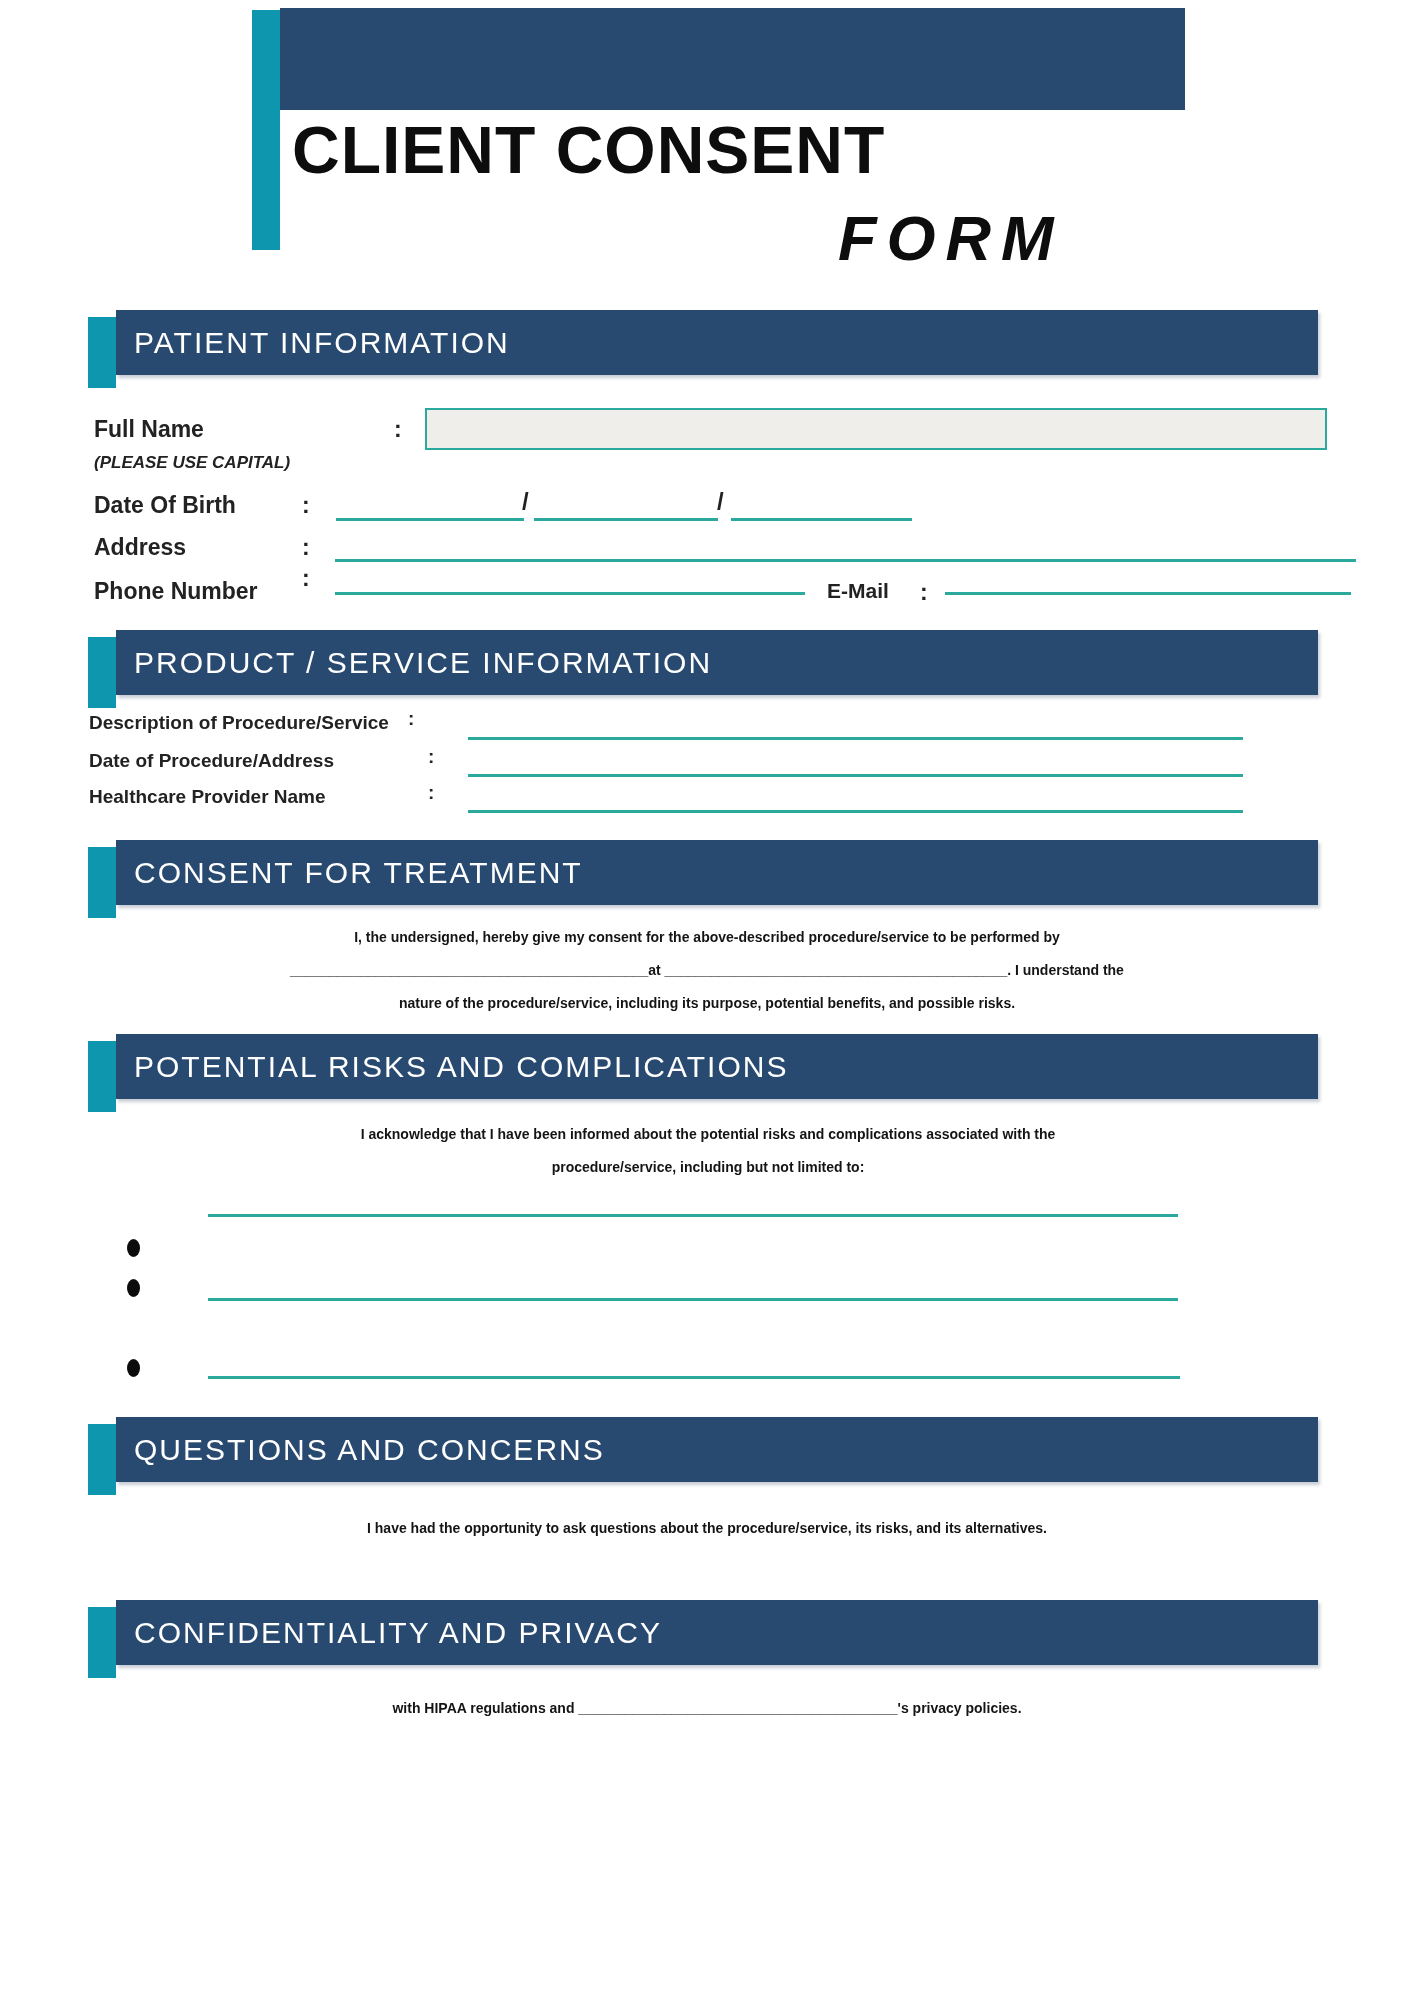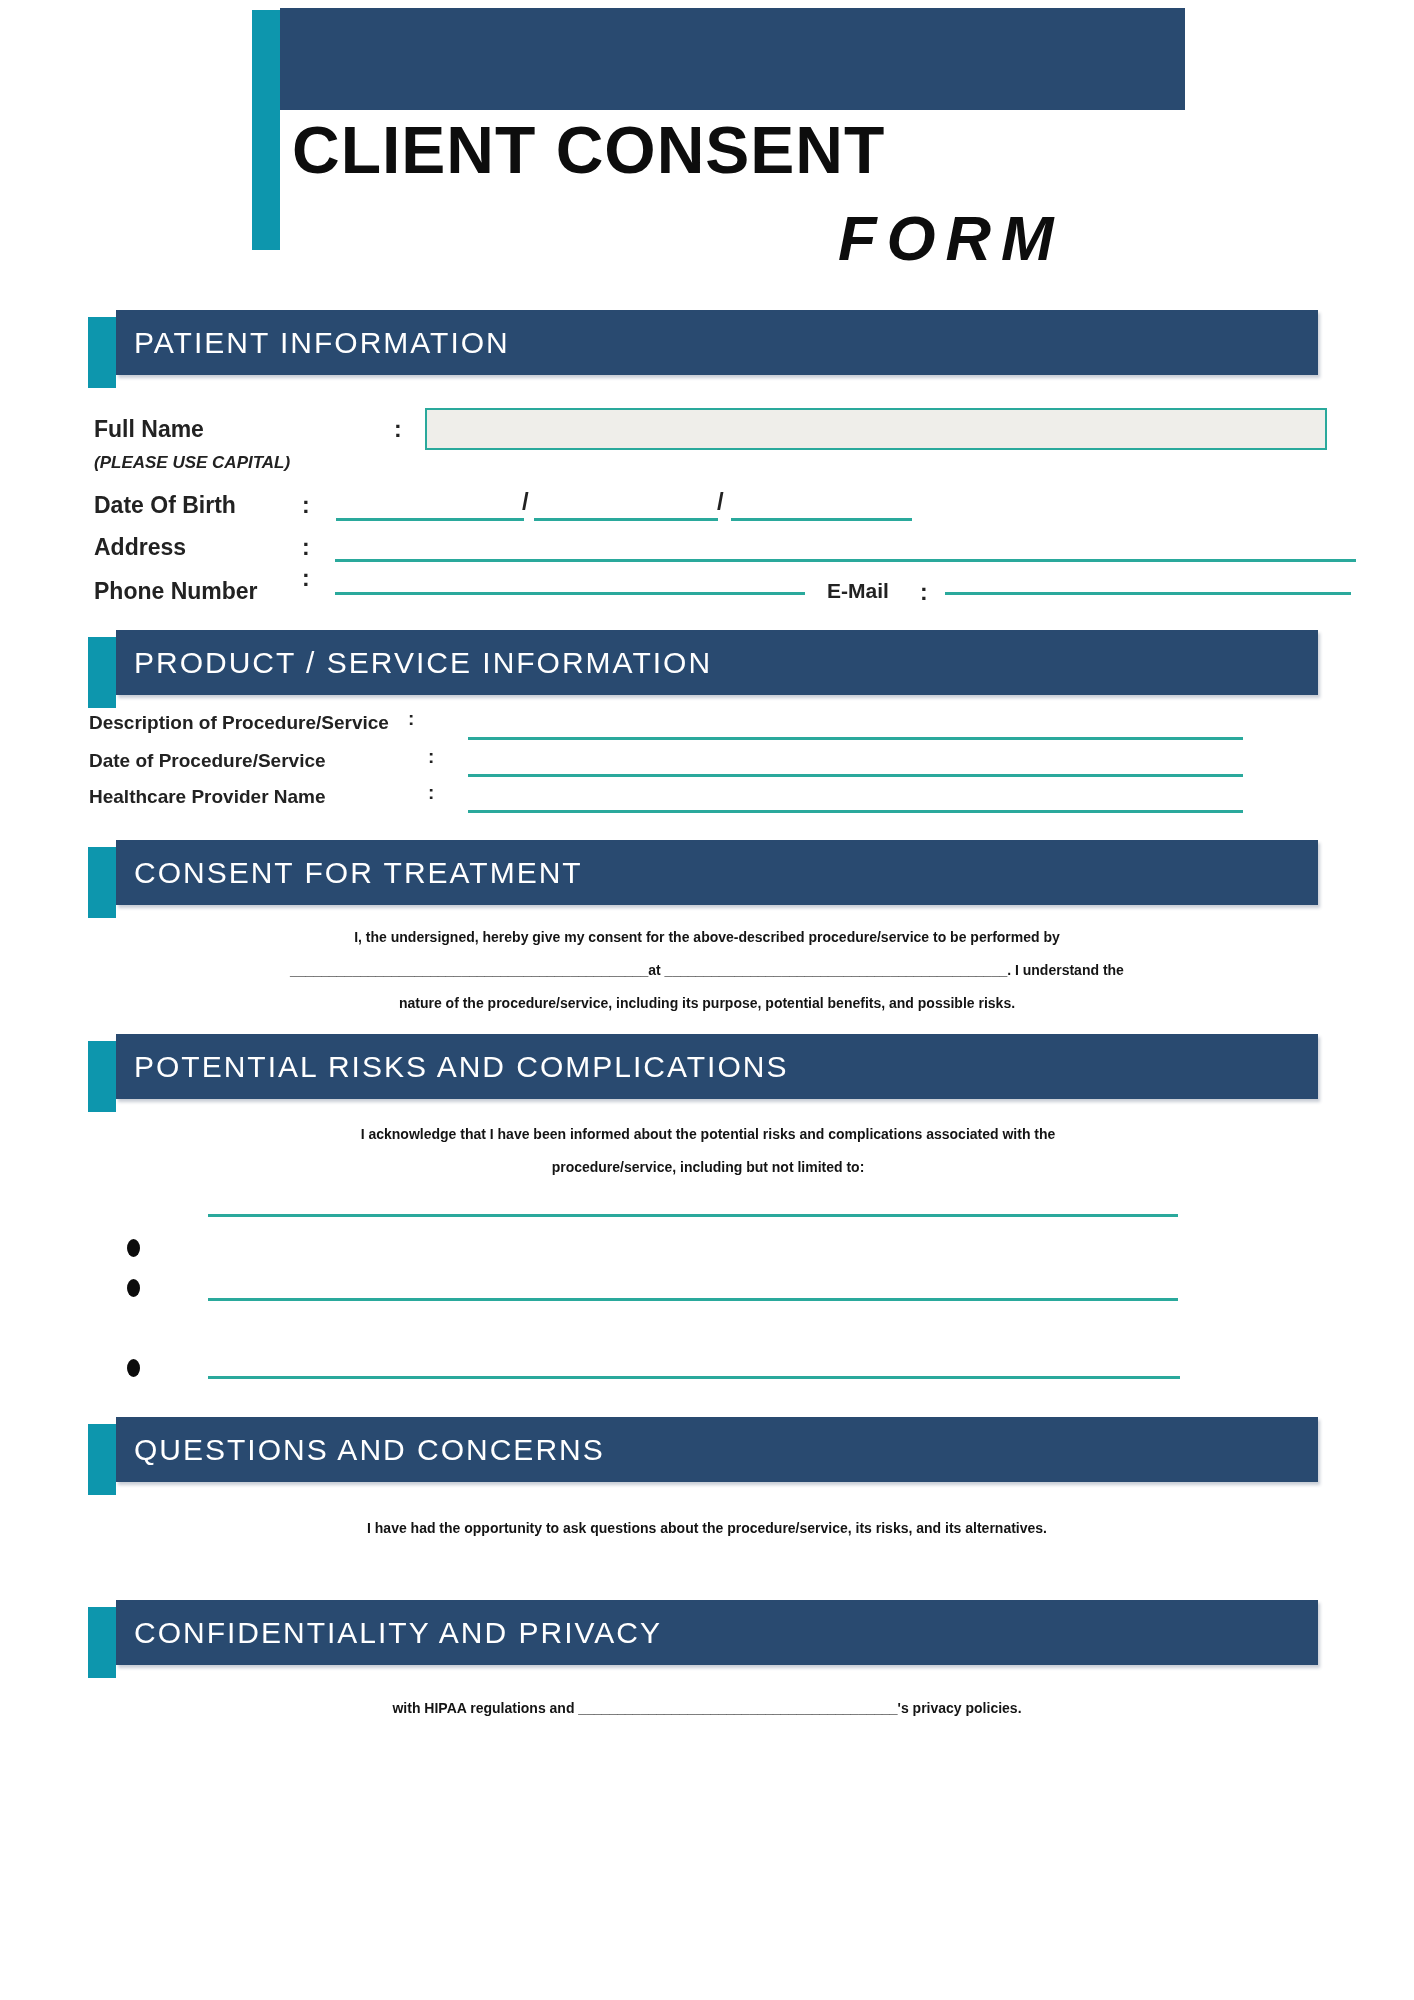--- a/index.html
+++ b/index.html
@@ -116,21 +116,21 @@
 <div class="abs bar" style="top:630px;">
   <div class="bar-navy"></div>
   <div class="bar-tab"></div>
   <div class="bar-title">PRODUCT / SERVICE INFORMATION</div>
 </div>
 
 <div class="abs lbl-sm" style="left:89px; top:712px;">Description of Procedure/Service</div>
 <div class="abs colon" style="left:408px; top:708px; font-size:19px;">:</div>
 <div class="abs fline" style="left:468px; top:737px; width:775px;"></div>
 
-<div class="abs lbl-sm" style="left:89px; top:750px;">Date of Procedure/Service</div>
+<div class="abs lbl-sm" style="left:89px; top:750px;">Date of Procedure/Address</div>
 <div class="abs colon" style="left:428px; top:746px; font-size:19px;">:</div>
 <div class="abs fline" style="left:468px; top:774px; width:775px;"></div>
 
 <div class="abs lbl-sm" style="left:89px; top:786px;">Healthcare Provider Name</div>
 <div class="abs colon" style="left:428px; top:782px; font-size:19px;">:</div>
 <div class="abs fline" style="left:468px; top:810px; width:775px;"></div>
 
 <div class="abs bar" style="top:840px;">
   <div class="bar-navy"></div>
   <div class="bar-tab"></div>

